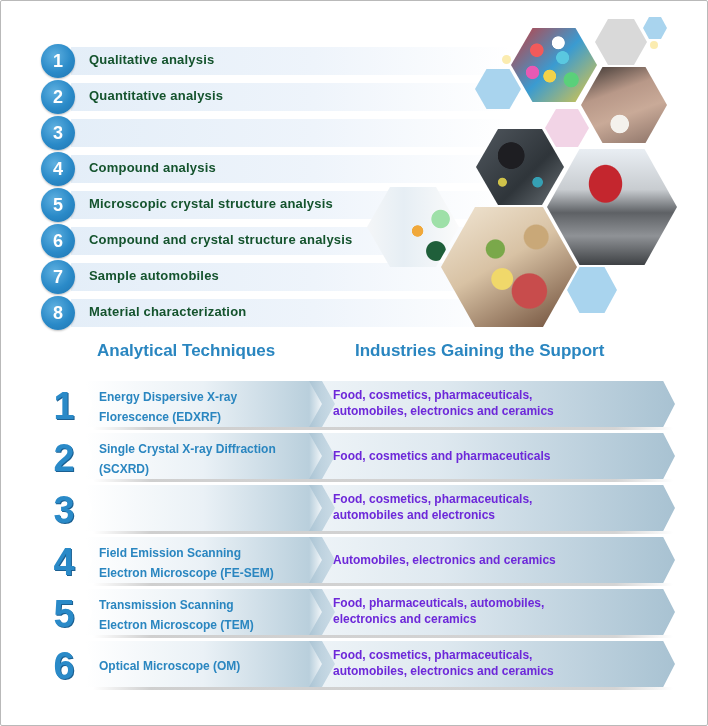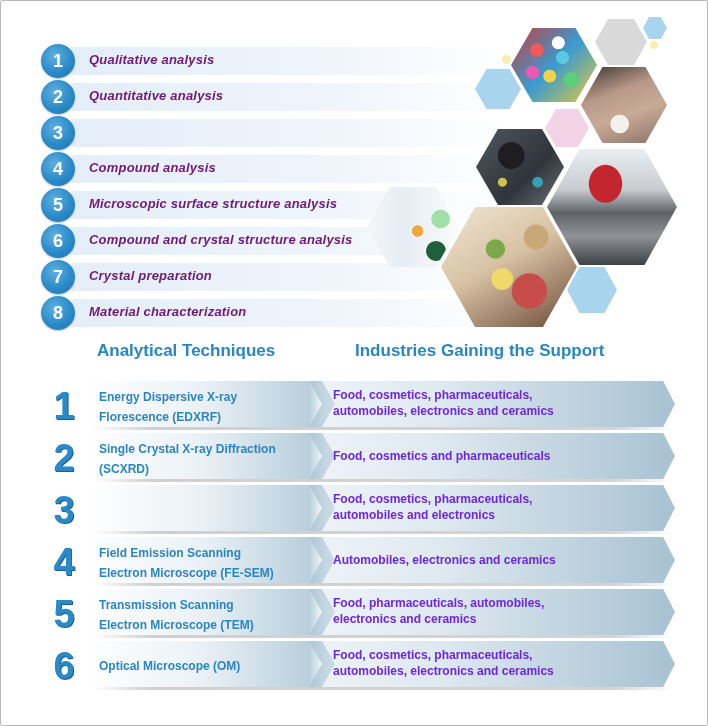--- a/index.html
+++ b/index.html
@@ -17,22 +17,22 @@
     position: absolute; left: 30px; top: 4px; height: 28px; width: 440px;
     background: linear-gradient(to right, #e4eef8 0%, #eef4fb 55%, rgba(240,246,252,0) 100%);
   }
   .cap-badge {
     position: absolute; left: 0; top: 1px; width: 34px; height: 34px; border-radius: 50%;
     background: radial-gradient(circle at 40% 35%, #5fb0e0 0%, #2a8ac8 55%, #1f74b0 100%);
     box-shadow: 0 1px 2px rgba(0,0,0,0.25);
     color: #fff; font-weight: bold; font-size: 18px; line-height: 34px; text-align: center;
   }
   .cap-label {
-    position: absolute; left: 48px; top: 9px; font-size: 13px; color: #701a75;
-    font-weight: bold; letter-spacing: 0.2px; white-space: nowrap; font-style: italic;
+    position: absolute; left: 48px; top: 9px; font-size: 13px; color: #14532d;
+    font-weight: bold; letter-spacing: 0.2px; white-space: nowrap;
   }
 
   
   .hex-area { position: absolute; left: 360px; top: 0; width: 348px; height: 330px; }
   .hex {
     position: absolute;
     clip-path: polygon(25% 0, 75% 0, 100% 50%, 75% 100%, 25% 100%, 0 50%);
   }
 
   
@@ -96,31 +96,31 @@
       <div class="cap-badge">3</div>
     </div>
     <div class="cap-item">
       <div class="cap-bar"></div>
       <div class="cap-badge">4</div>
       <div class="cap-label">Compound analysis</div>
     </div>
     <div class="cap-item">
       <div class="cap-bar"></div>
       <div class="cap-badge">5</div>
-      <div class="cap-label">Microscopic surface structure analysis</div>
+      <div class="cap-label">Microscopic crystal structure analysis</div>
     </div>
     <div class="cap-item">
       <div class="cap-bar"></div>
       <div class="cap-badge">6</div>
       <div class="cap-label">Compound and crystal structure analysis</div>
     </div>
     <div class="cap-item">
       <div class="cap-bar"></div>
       <div class="cap-badge">7</div>
-      <div class="cap-label">Crystal preparation</div>
+      <div class="cap-label">Sample automobiles</div>
     </div>
     <div class="cap-item">
       <div class="cap-bar"></div>
       <div class="cap-badge">8</div>
       <div class="cap-label">Material characterization</div>
     </div>
   </div>
 
   <div class="hex-area">
 

